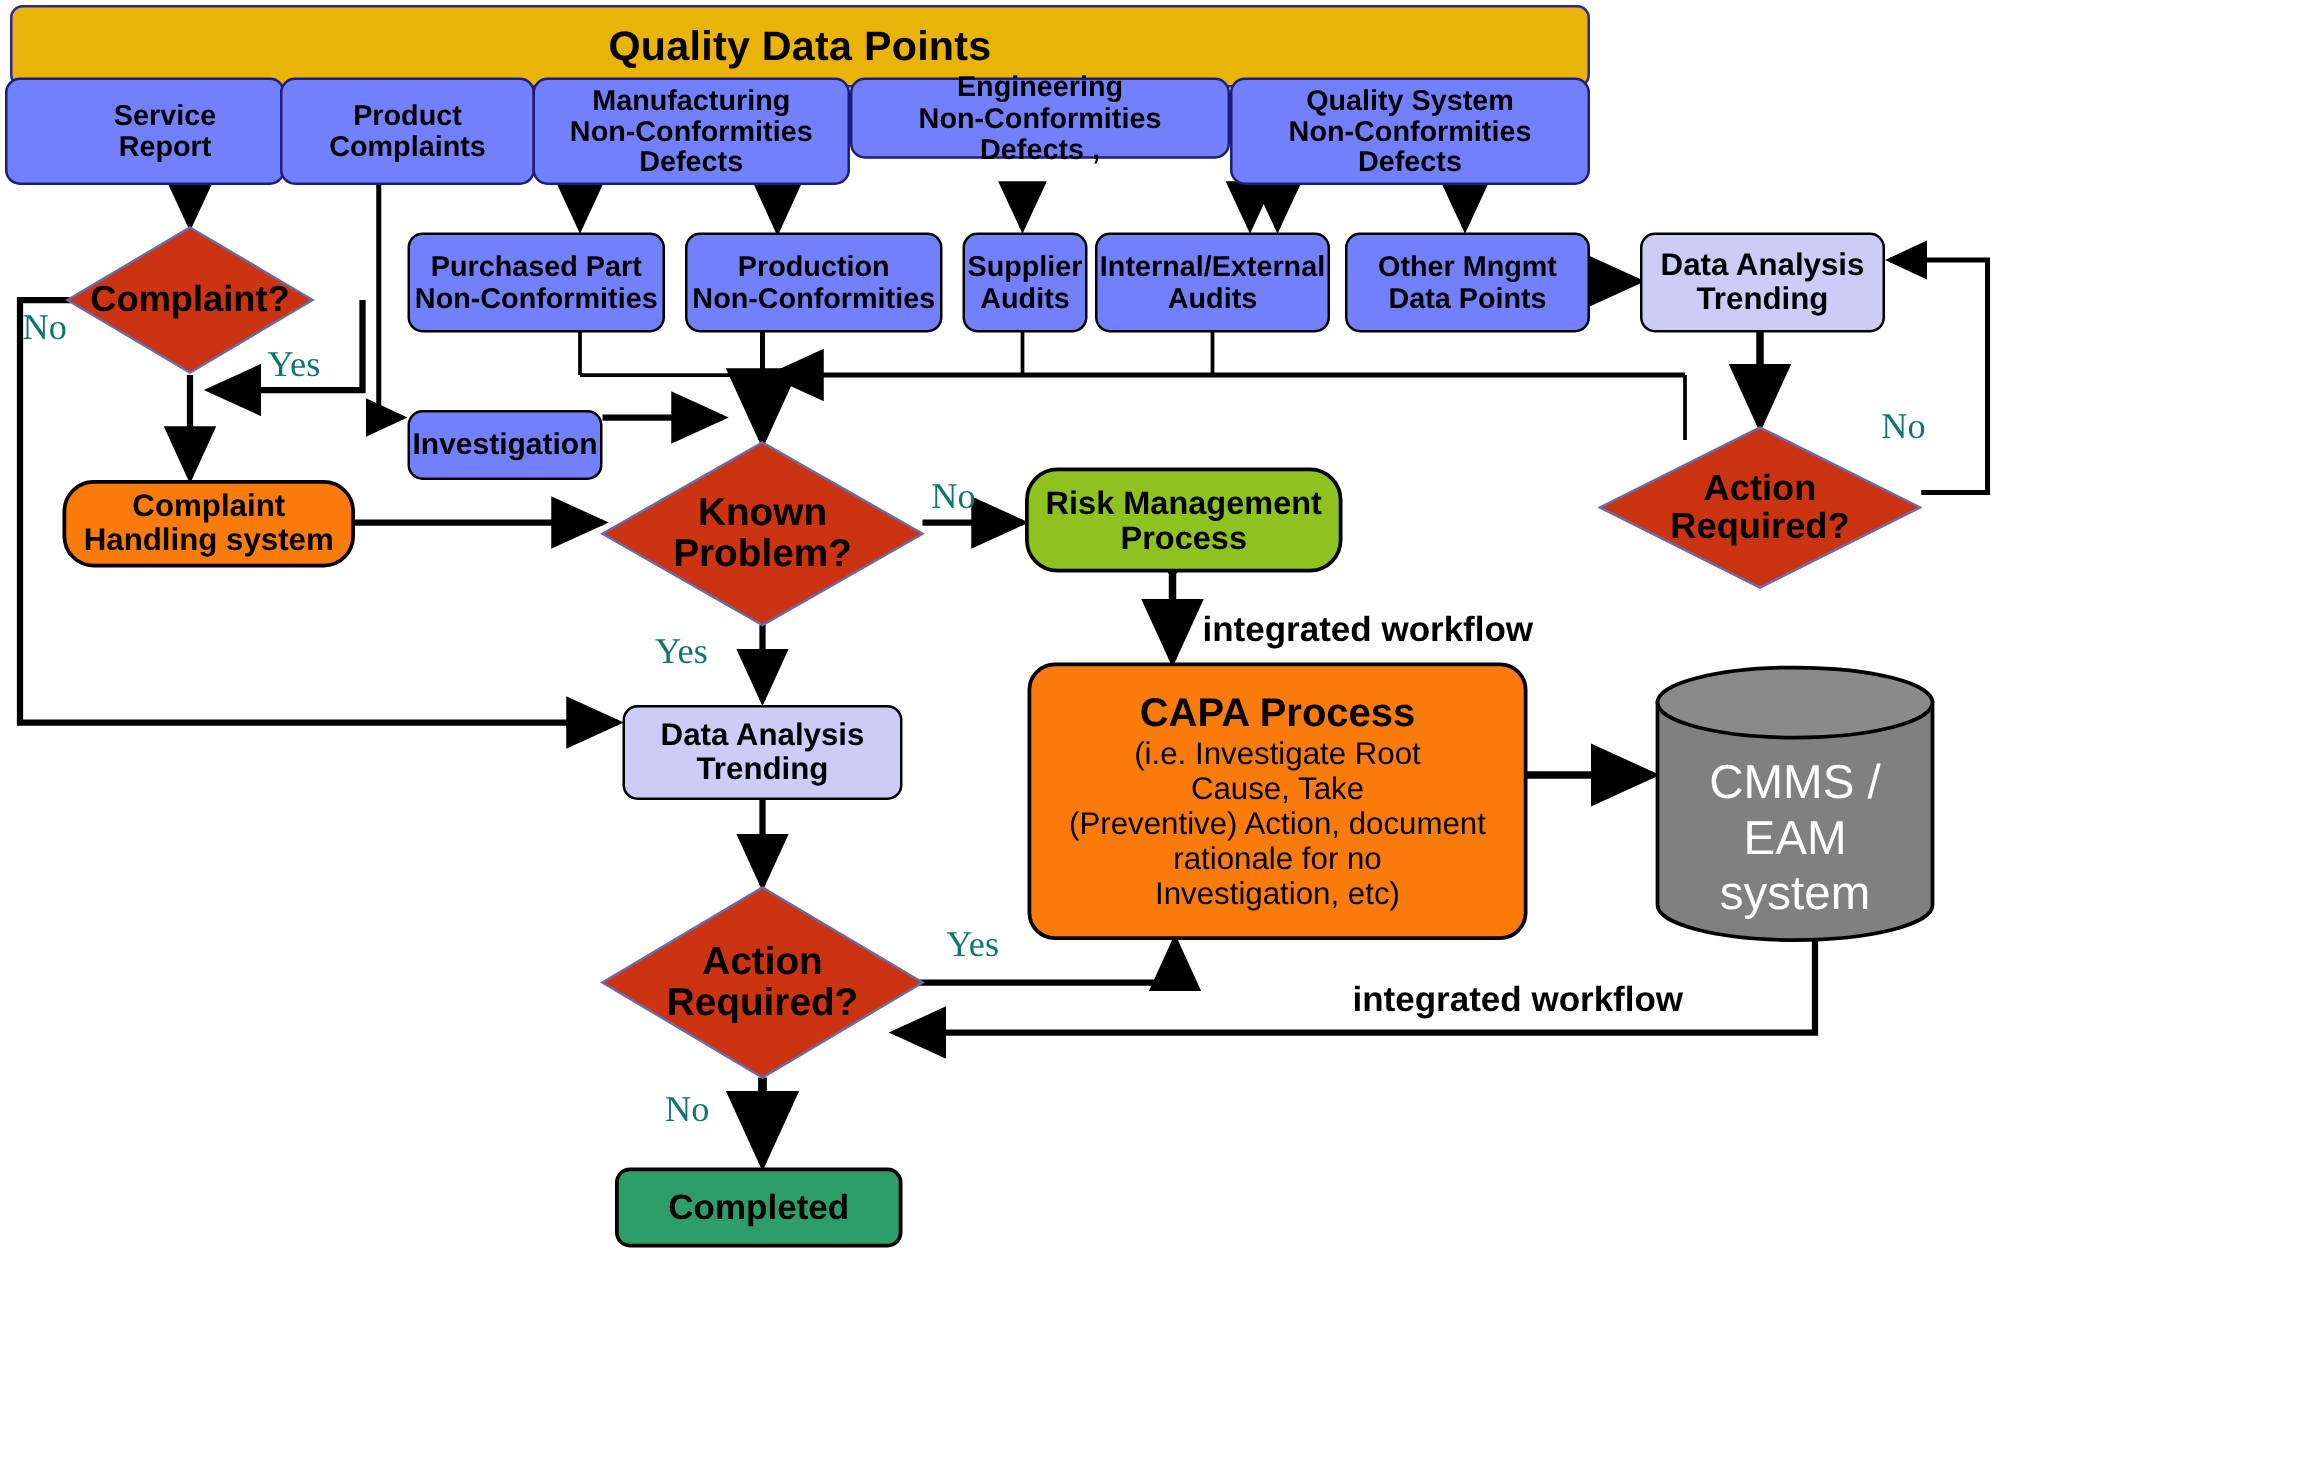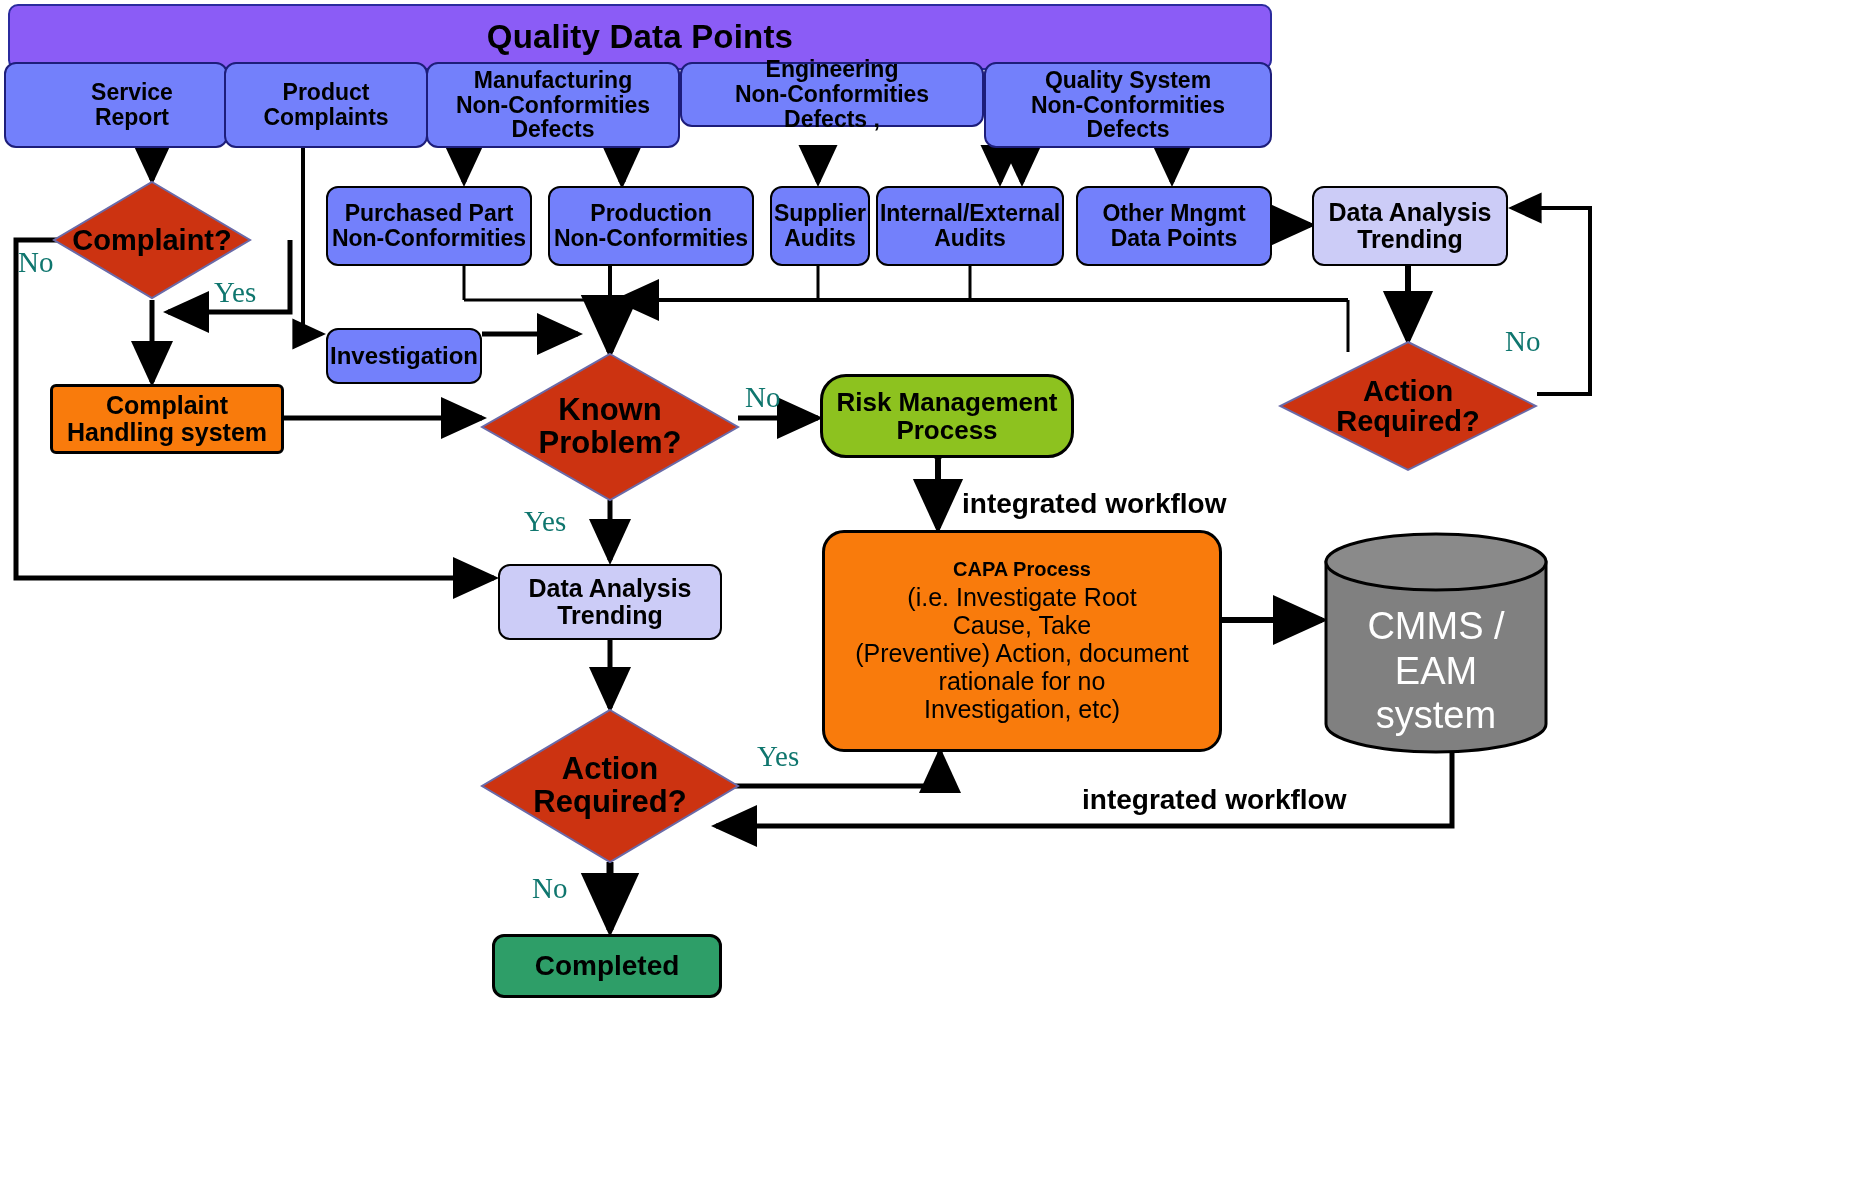--- a/index.html
+++ b/index.html
@@ -28,21 +28,21 @@
     position: absolute;
     box-sizing: border-box;
     display: flex;
     align-items: center;
     justify-content: center;
     text-align: center;
     color: #000;
     line-height: 1.08;
   }
   .hdr-main {
-    background: #8b5cf6;
+    background: #eab308;
     border: 2px solid #2b2b9e;
     border-radius: 10px;
     font-weight: bold;
     font-size: 33px;
     letter-spacing: 0.2px;
   }
   .hdr-sub {
     background: #7380fb;
     border: 2px solid #1d1d7a;
     border-radius: 12px;
@@ -59,35 +59,35 @@
   .lightblue {
     background: #ccccf7;
     border: 2px solid #000000;
     border-radius: 12px;
     font-weight: bold;
     font-size: 25px;
   }
   .orangebox {
     background: #f97b0c;
     border: 3px solid #000000;
-    border-radius: 6px;
+    border-radius: 25px;
     font-weight: bold;
     font-size: 25px;
   }
   .capabox {
     background: #f97b0c;
     border: 3px solid #000000;
     border-radius: 22px;
     font-size: 25px;
     flex-direction: column;
     padding: 6px 8px;
   }
   .capabox .capa-title {
     font-weight: bold;
-    font-size: 20px;
+    font-size: 32px;
     margin-bottom: 2px;
   }
   .capabox .capa-body {
     font-weight: normal;
     font-size: 25px;
     line-height: 1.12;
   }
   .greenbox {
     background: #8dc21f;
     border: 3px solid #000000;

